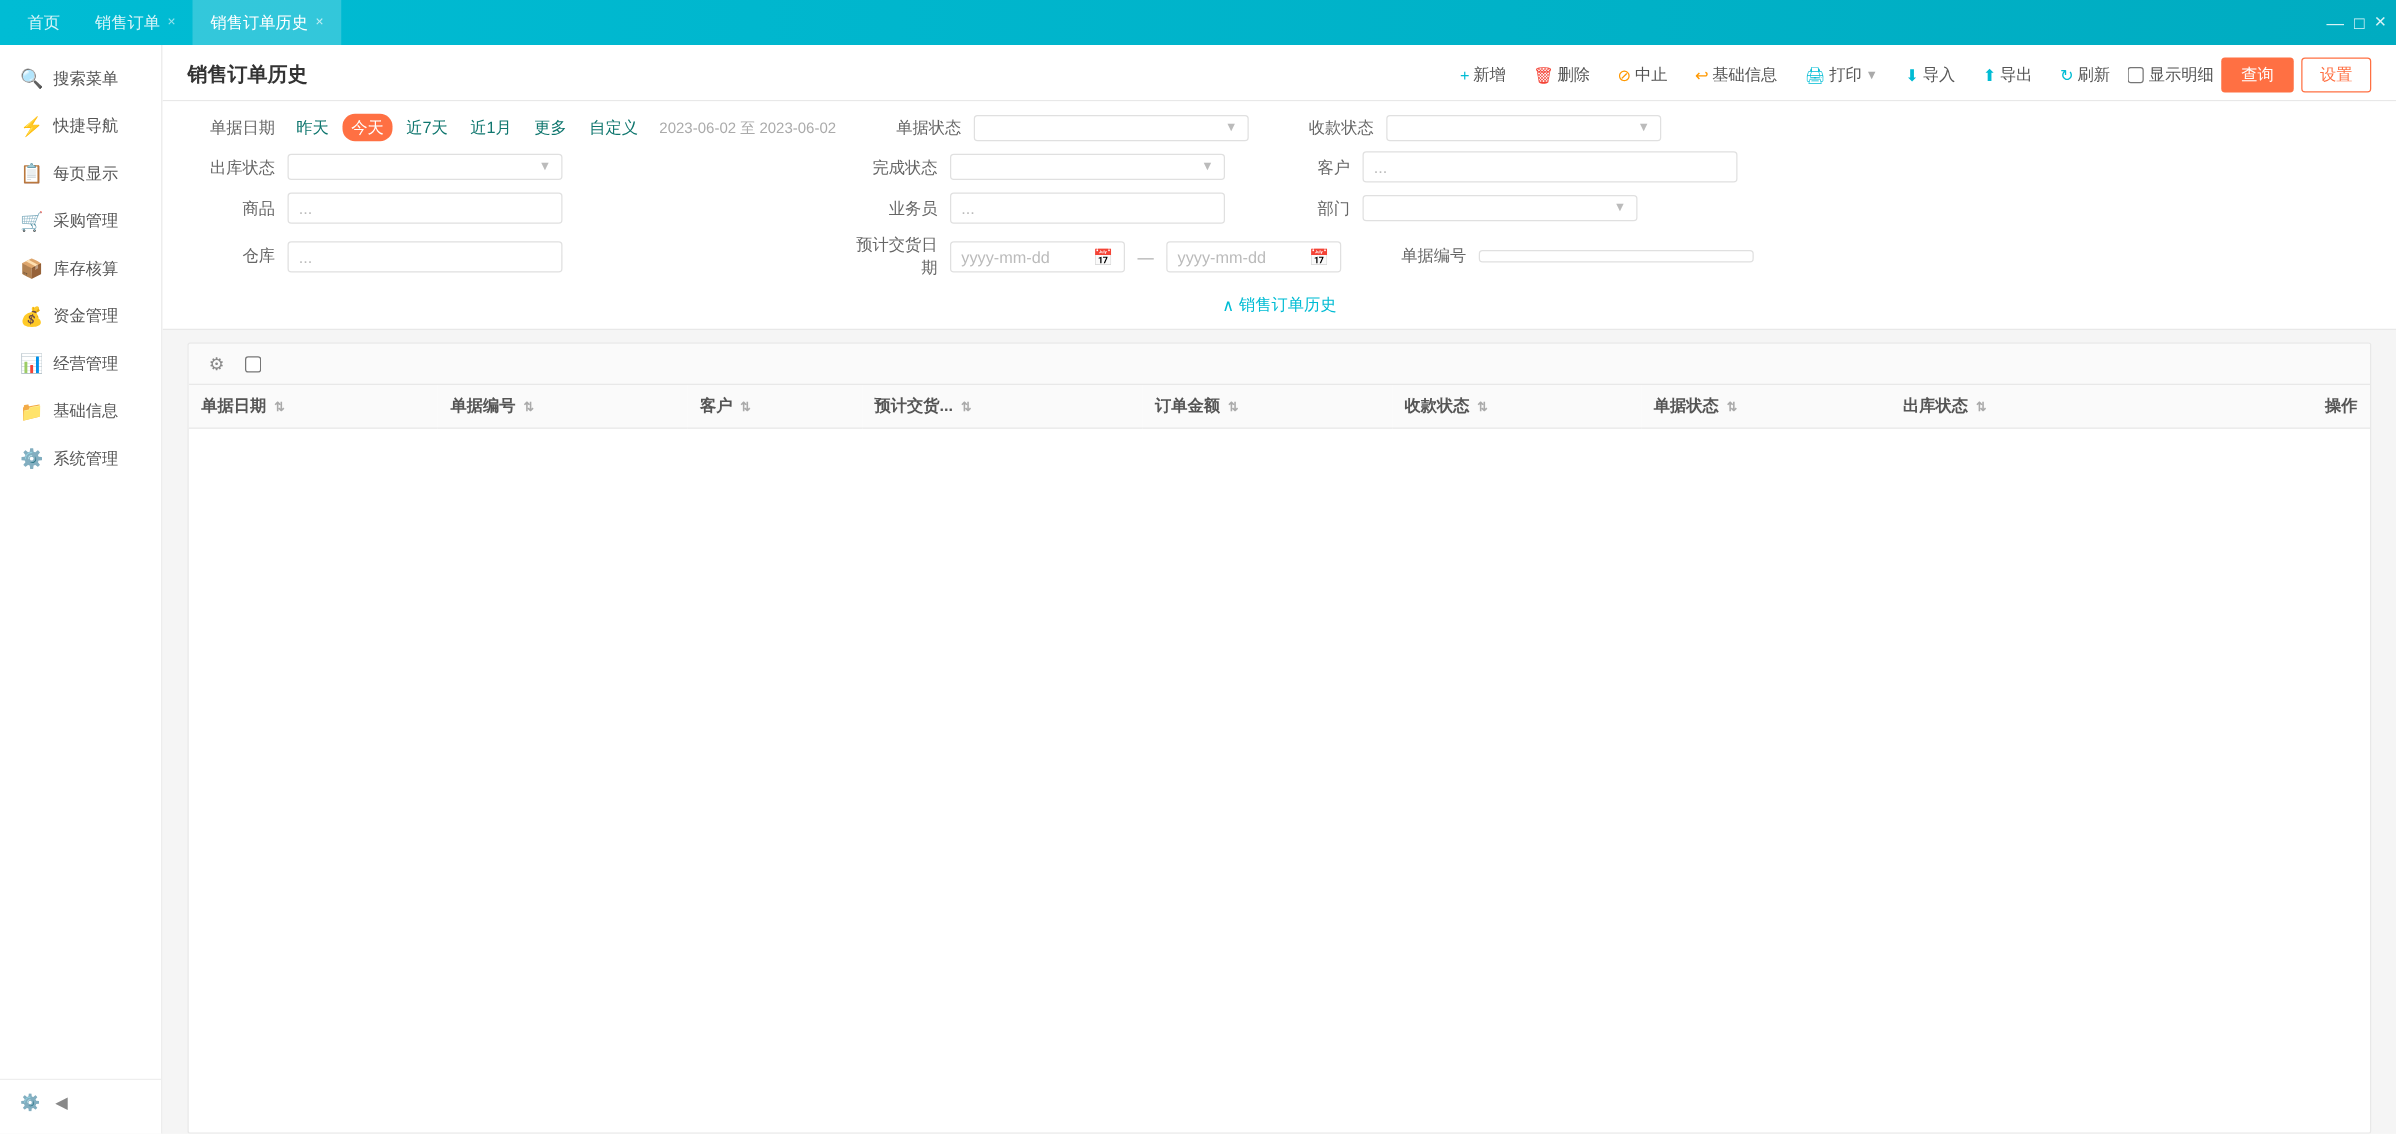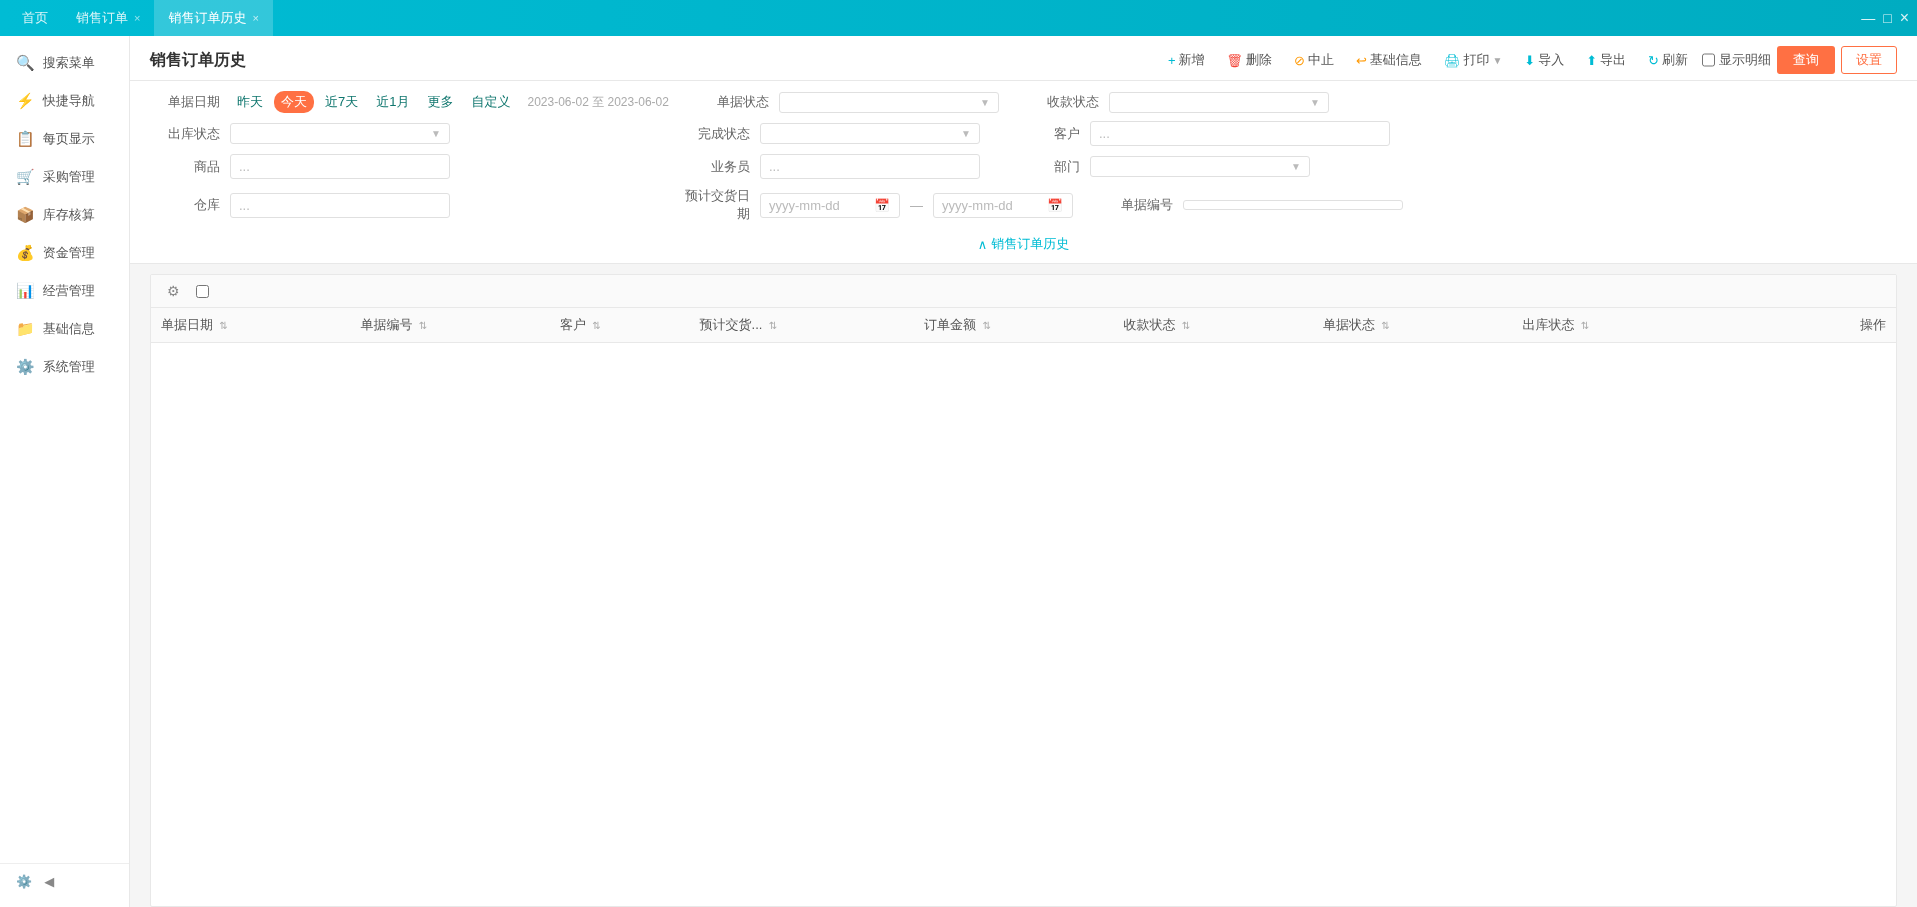--- a/index.html
+++ b/index.html
@@ -277,21 +277,21 @@
       width: 100%;
       border-collapse: collapse;
     }
     thead tr {
       background: #fafafa;
     }
     th {
       padding: 8px 10px;
       text-align: left;
       color: #555;
-      font-weight: normal;
+      font-weight: bold;
       font-size: 12px;
       border-bottom: 1px solid #e8e8e8;
       white-space: nowrap;
     }
     th .sort-icons { color: #aaa; font-size: 10px; margin-left: 3px; }
 
     
     .empty-state {
       display: flex;
       flex-direction: column;

